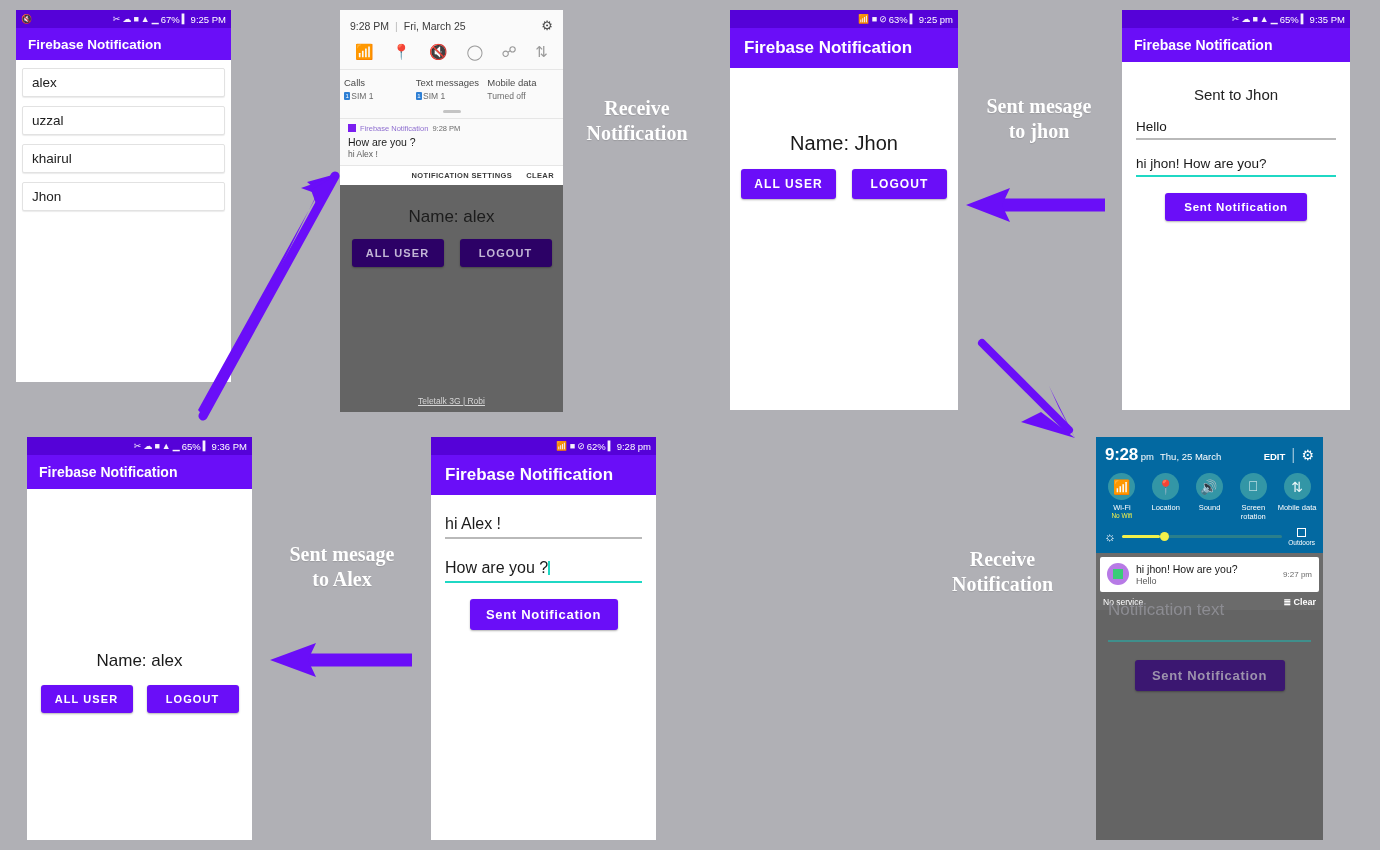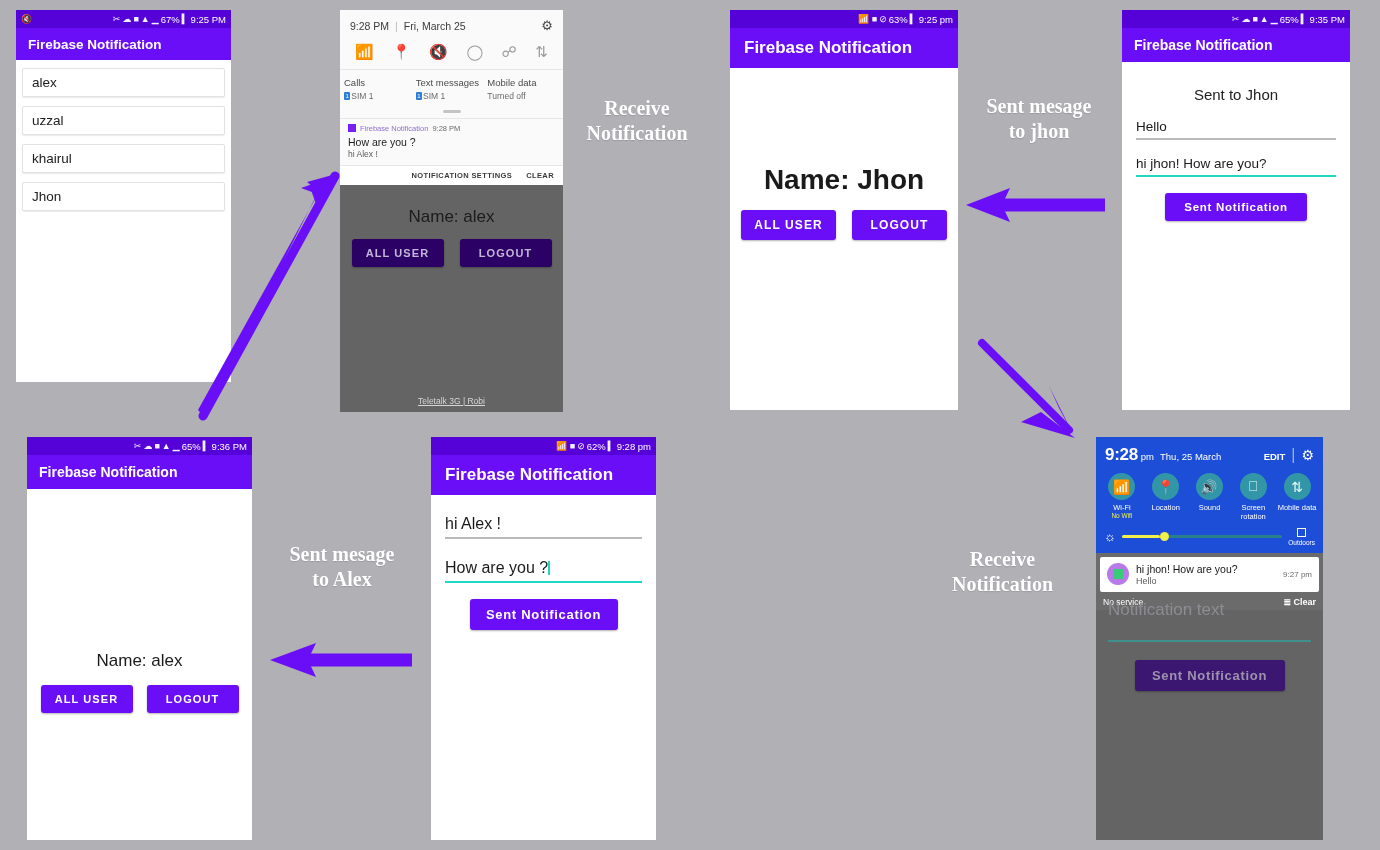--- a/index.html
+++ b/index.html
@@ -73,21 +73,21 @@
   .n2acts { border-top:1px solid #e6e6e6; background:#fff; display:flex;
             justify-content:flex-end; gap:14px; padding:5px 9px;
             font-size:7.5px; font-weight:bold; letter-spacing:.4px; color:#3a3a3a; }
   .dim { background:#646464; }
   .dimtext { color:#1c1c1c; }
   .dimbtn { background:#2c0166; color:#c2b6d6; }
   .carrier { position:absolute; bottom:6px; left:0; right:0; text-align:center;
              font-size:8.5px; color:#d6d6d6;text-decoration:underline; }
 
   
-  .tsh { background:#1d4ed8; color:#fff; }
+  .tsh { background:#0369a1; color:#fff; }
   .tsTop { display:flex; align-items:baseline; padding:8px 9px 4px 9px; }
   .tsTime { font-size:17px; font-weight:bold; letter-spacing:-.3px; }
   .tsPm { font-size:9.5px; margin-left:3px; }
   .tsDate { font-size:9.5px; margin-left:6px; }
   .tsEdit { margin-left:auto; font-size:9.5px; font-weight:bold; }
   .tsDiv { margin:0 6px; opacity:.55; }
   .tsGear { font-size:14px; }
   .tsToggles { display:flex; justify-content:space-around; padding:4px 4px 2px 4px; }
   .tg { text-align:center; width:19%; }
   .tgc { width:27px; height:27px; border-radius:50%; background:#3396a6;
@@ -219,21 +219,21 @@
       <span class="ic">⊘</span>
       <span>63%</span>
       <span class="ic">▍</span>
       <span>9:25 pm</span>
     </span>
   </div>
   <div class="appbar big">
     <span>Firebase Notification</span>
   </div>
   <div class="body">
-    <div class="namelbl" style="margin-top:96px; font-size:28px;font-weight:bold;">Name: Jhon</div>
+    <div class="namelbl" style="margin-top:64px; font-size:20px;">Name: Jhon</div>
     <div class="btnrow" style="margin-top:14px;">
       <div class="mbtn" style="width:95px; font-size:12px;">ALL USER</div>
       <div class="mbtn" style="width:95px; font-size:12px;">LOGOUT</div>
     </div>
   </div>
 </div>
 
 <div class="phone" style="left:1122px; top:10px; width:228px; height:400px;">
   <div class="sbar">
     <span class="right">

